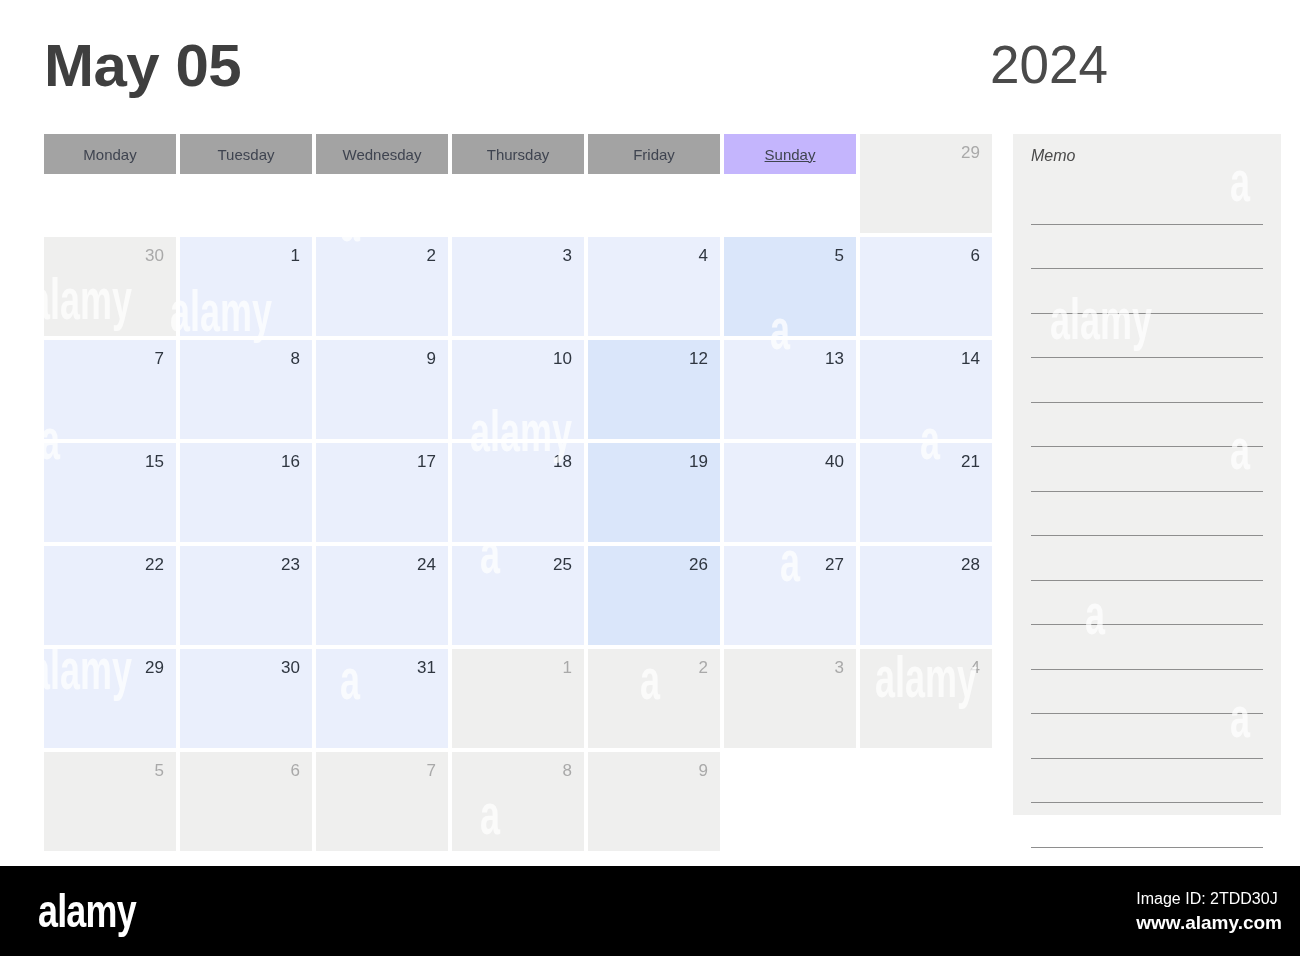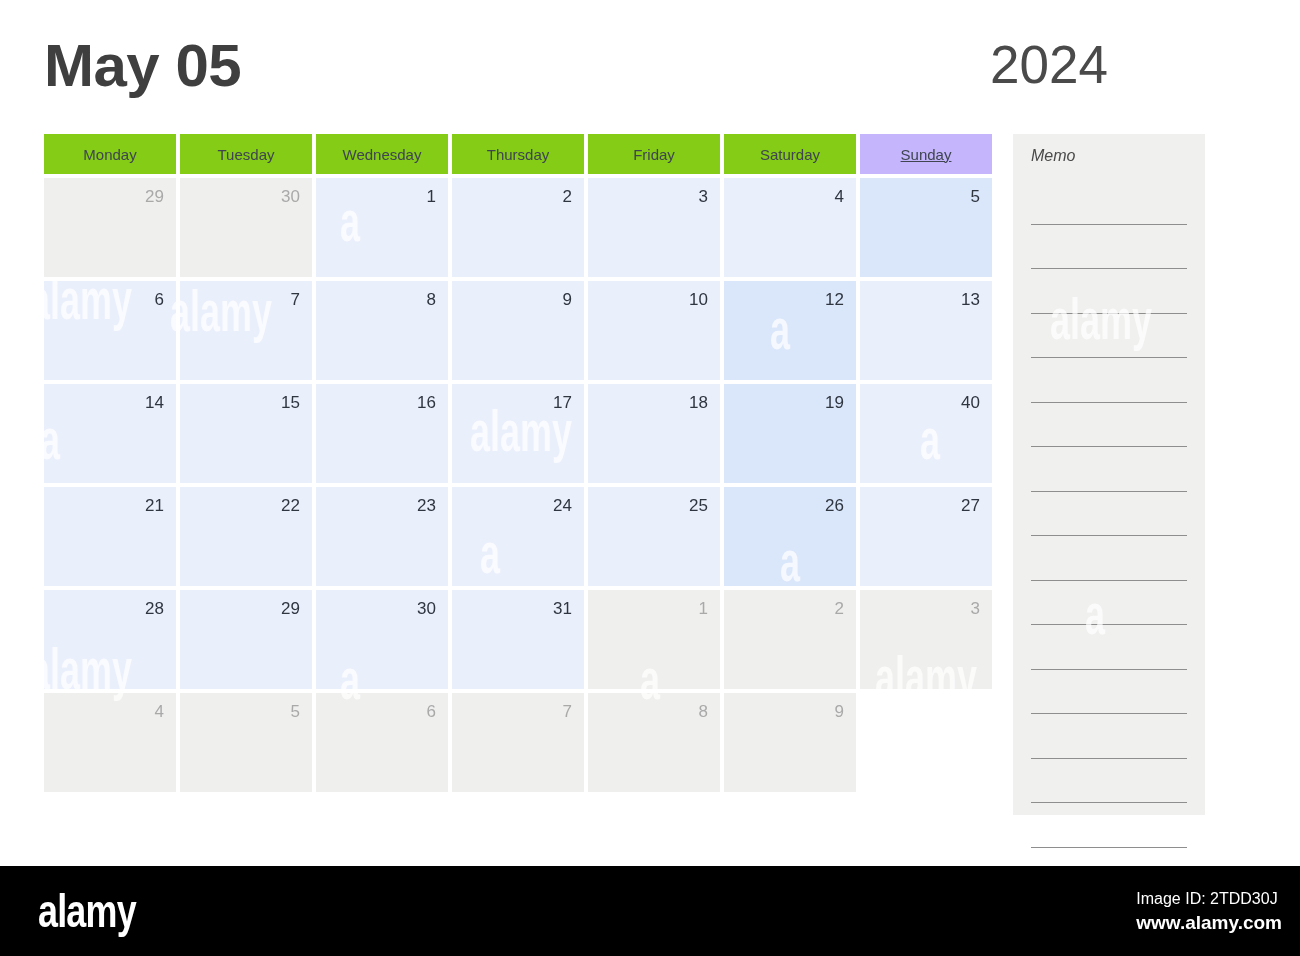--- a/index.html
+++ b/index.html
@@ -60,21 +60,21 @@
     top: 134px;
     width: 948px;
     display: grid;
     grid-template-columns: repeat(7, 1fr);
     column-gap: 4px;
     row-gap: 4px;
   }
 
   .weekday-cell {
     height: 40px;
-    background: #84cc16;
+    background: #a3a3a3;
     display: flex;
     align-items: center;
     justify-content: center;
     font-size: 15px;
     color: #3f4450;
   }
   .weekday-cell.sunday-head {
     background: #c4b5fd;
     text-decoration: underline;
   }
@@ -100,21 +100,21 @@
   }
   .day-cell.other-month .day-num {
     color: #a9a9a9;
   }
 
   
   .memo-panel {
     position: absolute;
     left: 1013px;
     top: 134px;
-    width: 192px;
+    width: 268px;
     height: 681px;
     background: #f0f0ef;
   }
   .memo-title {
     position: absolute;
     left: 18px;
     top: 14px;
     font-size: 16px;
     font-style: italic;
     color: #4a4a4a;
@@ -202,21 +202,20 @@
     <div class="month-title">May 05</div>
     <div class="year-title">2024</div>
   </div>
 
   <div class="calendar-grid" id="calendar-grid">
       <div class="weekday-cell">Monday</div>
       <div class="weekday-cell">Tuesday</div>
       <div class="weekday-cell">Wednesday</div>
       <div class="weekday-cell">Thursday</div>
       <div class="weekday-cell">Friday</div>
-      <div class="weekday-cell">Saturday</div>
       <div class="weekday-cell sunday-head">Sunday</div>
       <div class="day-cell other-month">
         <span class="day-num">29</span>
       </div>
       <div class="day-cell other-month">
         <span class="day-num">30</span>
       </div>
       <div class="day-cell">
         <span class="day-num">1</span>
       </div>

